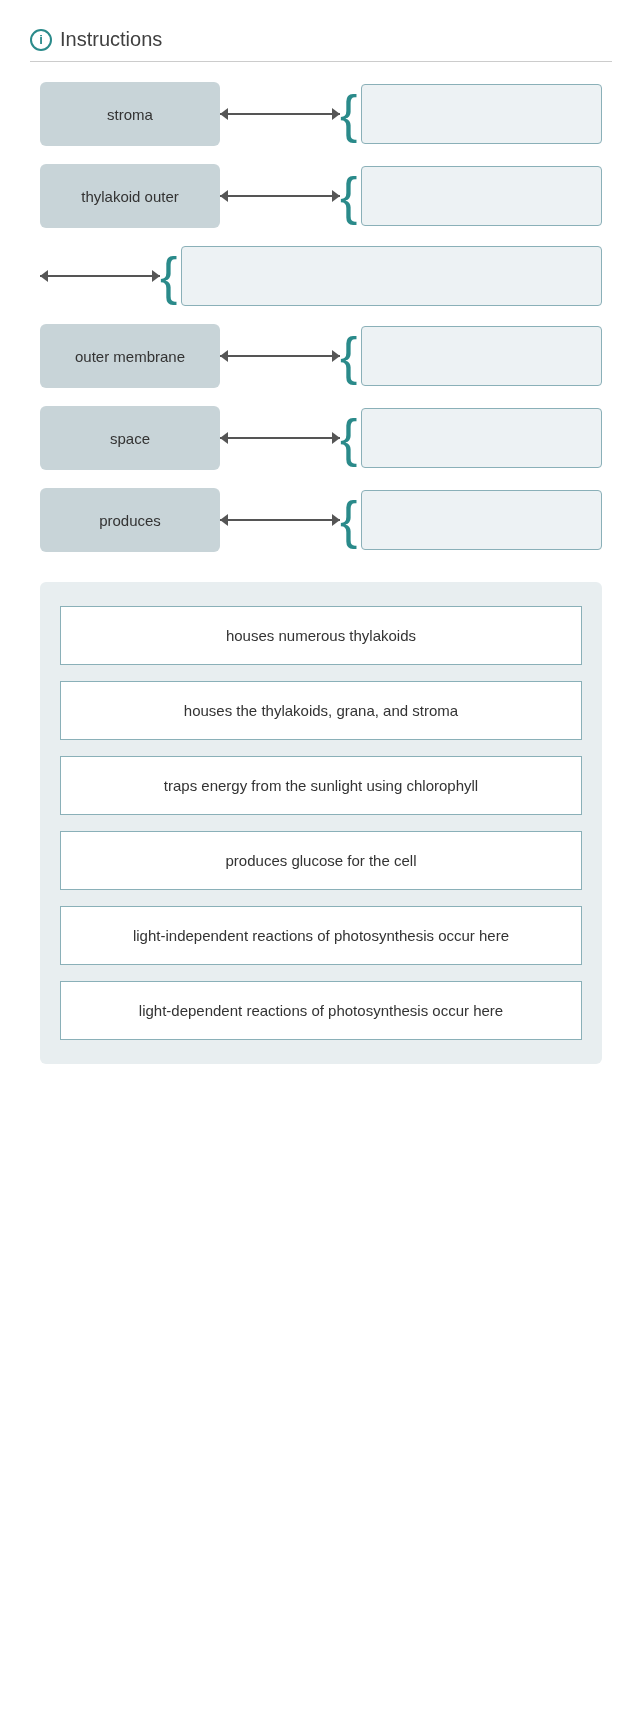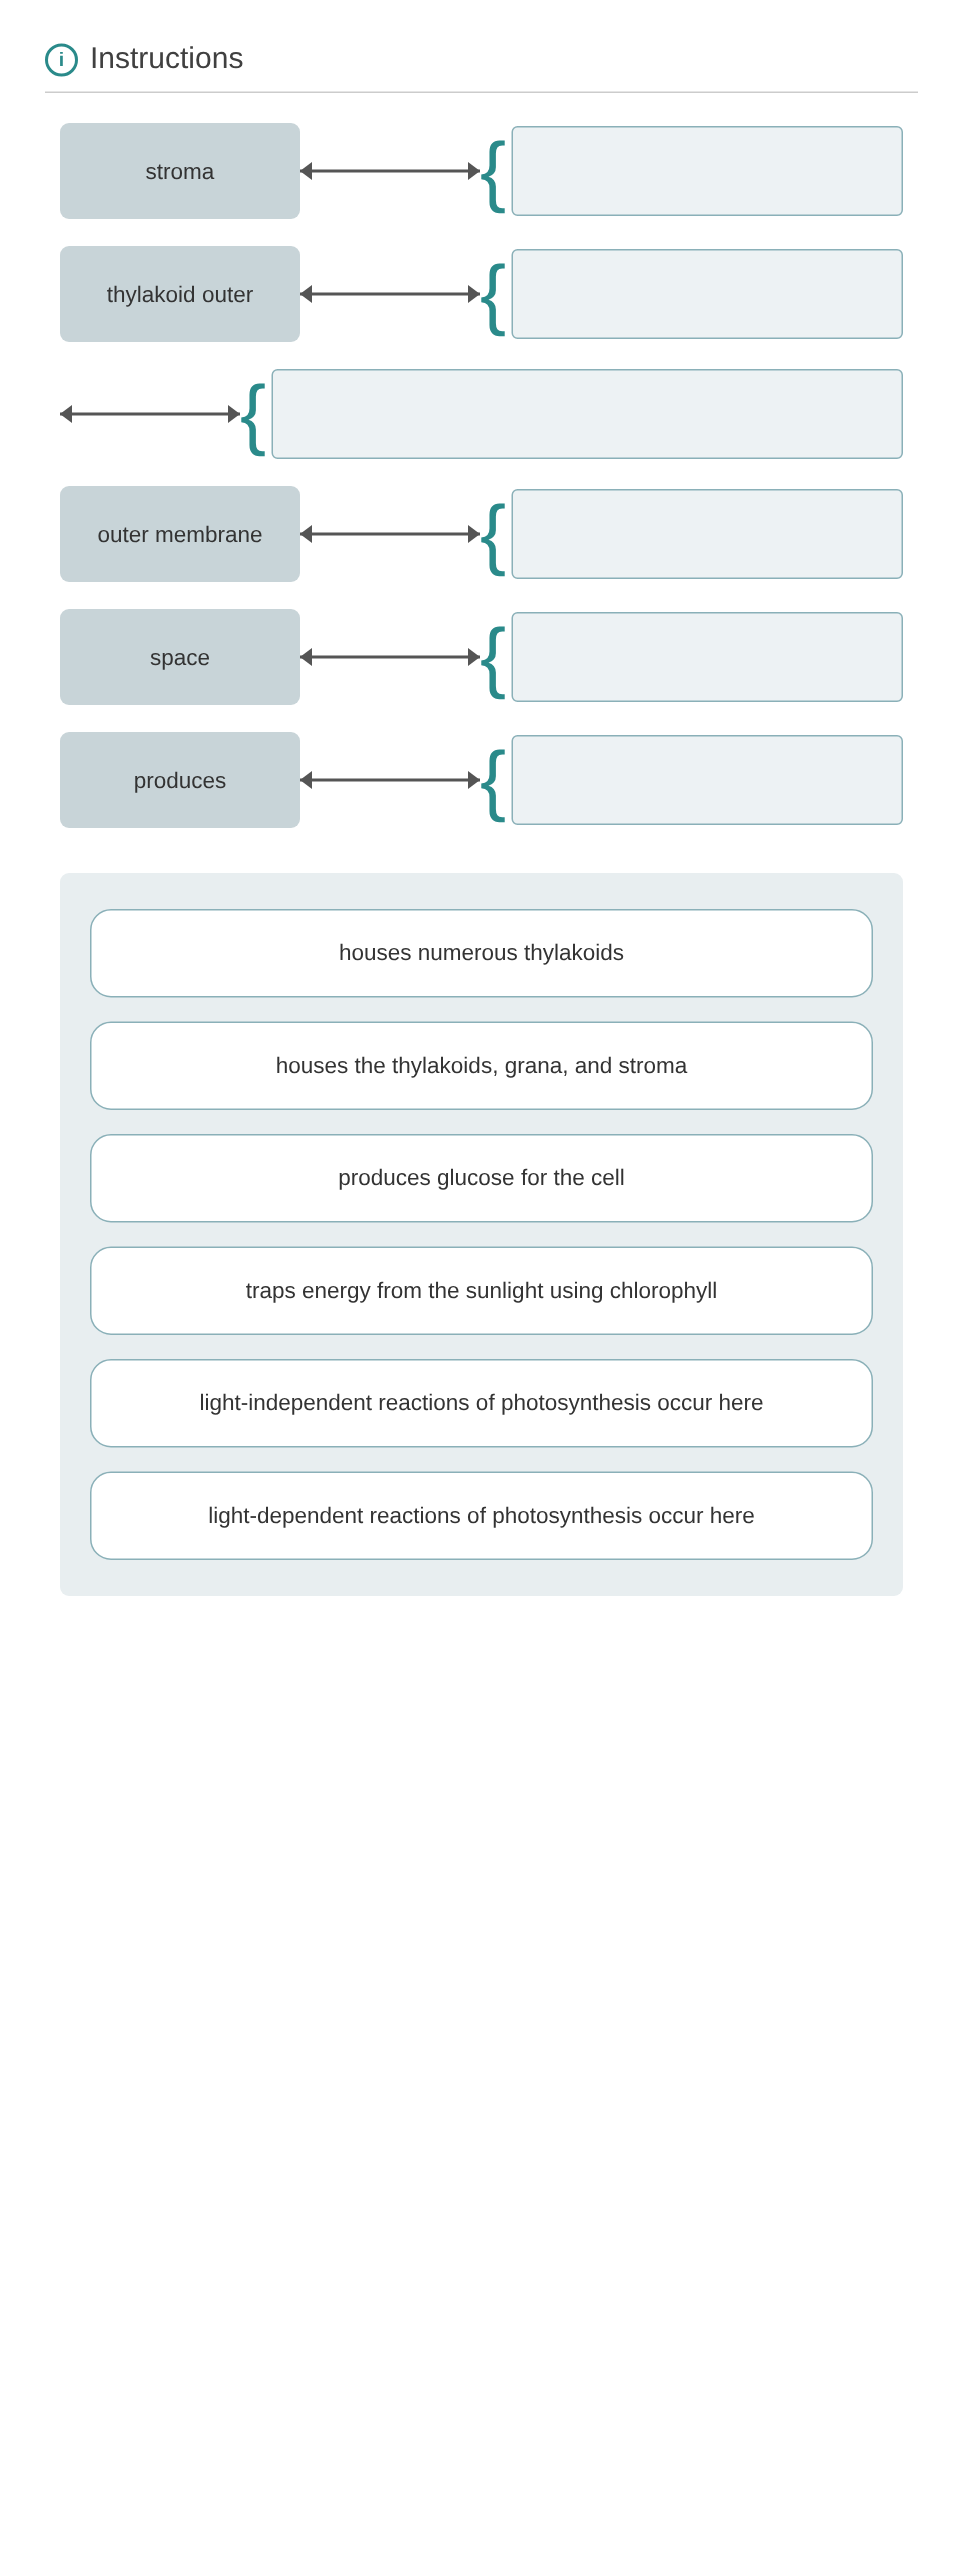--- a/index.html
+++ b/index.html
@@ -57,21 +57,21 @@
       padding: 0 10px;
     }
 
     .match-row {
       display: flex;
       align-items: center;
       gap: 0;
     }
 
     .term-box {
-      width: 160px;
+      width: 180px;
       min-height: 64px;
       background: #c8d4d8;
       border: none;
       border-radius: 6px;
       display: flex;
       align-items: center;
       justify-content: center;
       text-align: center;
       padding: 10px;
       font-size: 15px;
@@ -154,21 +154,21 @@
       border-radius: 6px;
       padding: 24px 20px;
       display: flex;
       flex-direction: column;
       gap: 16px;
     }
 
     .answer-card {
       background: #fff;
       border: 1.5px solid #8ab0b8;
-      border-radius: 14px;
+      border-radius: 0;
       padding: 18px 20px;
       text-align: center;
       font-size: 15px;
       color: #333;
       cursor: pointer;
       line-height: 1.4;
     }
   </style>
 </head>
 <body>
@@ -247,19 +247,19 @@
         <div class="answer-box"></div>
       </div>
     </div>
 
   </div>
 
   <div class="answer-panel">
 
     <div class="answer-card">houses numerous thylakoids</div>
     <div class="answer-card">houses the thylakoids, grana, and stroma</div>
+    <div class="answer-card">traps energy from the sunlight using chlorophyll</div>
     <div class="answer-card">produces glucose for the cell</div>
-    <div class="answer-card">traps energy from the sunlight using chlorophyll</div>
     <div class="answer-card">light-independent reactions of photosynthesis occur here</div>
     <div class="answer-card">light-dependent reactions of photosynthesis occur here</div>
 
   </div>
 </div>
 
 </body></html>

